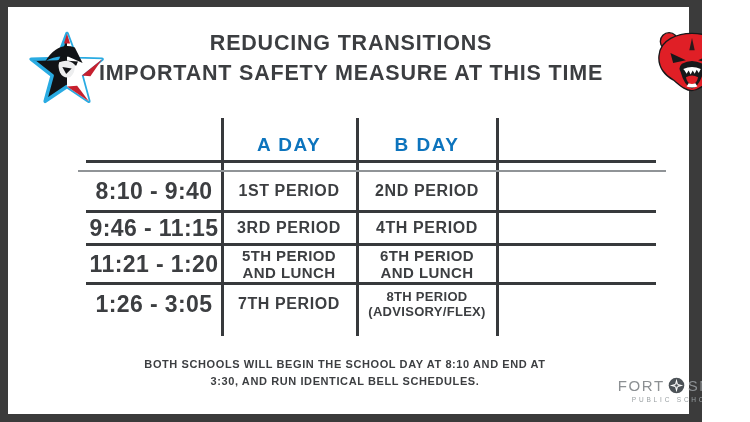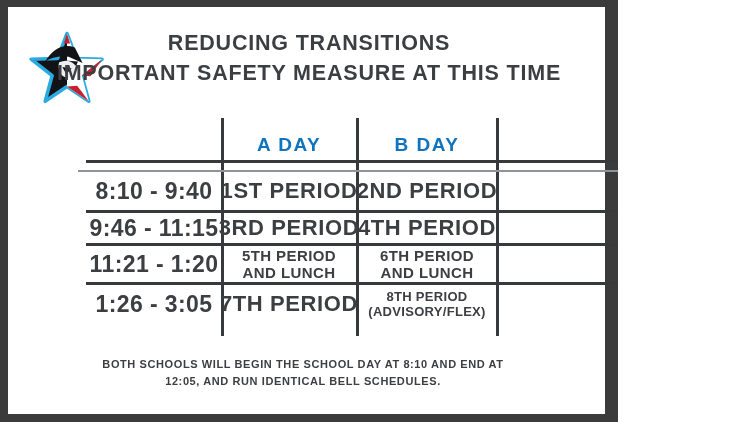--- a/index.html
+++ b/index.html
@@ -1,18 +1,18 @@
 <!DOCTYPE html>
 <html><head>
 <meta charset="utf-8">
 <style>
   html,body{margin:0;padding:0;}
   .page{
     position:relative;
-    width:618px;height:422px;
+    width:702px;height:422px;
     background:#3b3b3b;
     font-family:"Liberation Sans", sans-serif;
     overflow:hidden;
   }
   .card{
     position:absolute;
     left:8px;top:7px;right:13px;bottom:8px;
     background:#ffffff;
   }
   
@@ -37,21 +37,21 @@
   .cell{
     position:absolute;
     transform:translate(-50%,-50%);
     white-space:nowrap;
     text-align:center;
     font-weight:bold;
     color:#3c3e41;
   }
   .day-head{font-size:19px;letter-spacing:1.5px;color:#0d74bd;}
   .time{font-size:23px;letter-spacing:0.4px;}
-  .period{font-size:22px;letter-spacing:0.6px;}
+  .period{font-size:16px;letter-spacing:0.6px;}
   .period2{font-size:15px;line-height:17px;letter-spacing:0.4px;}
   .period-small{font-size:13px;line-height:15px;letter-spacing:0.3px;}
   .lunch-note{
     position:absolute;
     transform:translateY(-50%);
     text-align:left;
     font-weight:bold;
     font-size:12px;
     line-height:16px;
     letter-spacing:0.2px;
@@ -155,21 +155,21 @@
 
   <div class="cell time" style="left:154px;top:304px;">1:26 - 3:05</div>
   <div class="cell period" style="left:289px;top:304px;">7TH PERIOD</div>
   <div class="cell period-small" style="left:427px;top:304px;">
     <div>8TH PERIOD</div>
     <div>(ADVISORY/FLEX)</div>
   </div>
 
   <div class="footer">
     <div>BOTH SCHOOLS WILL BEGIN THE SCHOOL DAY AT 8:10 AND END AT</div>
-    <div>12:05, AND RUN IDENTICAL BELL SCHEDULES.</div>
+    <div>3:30, AND RUN IDENTICAL BELL SCHEDULES.</div>
   </div>
 
   <div class="district">
     <div class="district-row">
       <span>FORT</span>
       <svg class="compass" viewBox="0 0 24 24">
         <circle cx="12" cy="12" r="11" fill="#4c5257"></circle>
         <path d="M12 2.5 L14 10 L21.5 12 L14 14 L12 21.5 L10 14 L2.5 12 L10 10 Z" fill="#ffffff"></path>
         <path d="M12 7 L13 11 L17 12 L13 13 L12 17 L11 13 L7 12 L11 11 Z" fill="#4c5257" opacity="0.35"></path>
         <circle cx="12" cy="12" r="1.8" fill="#4c5257"></circle>

